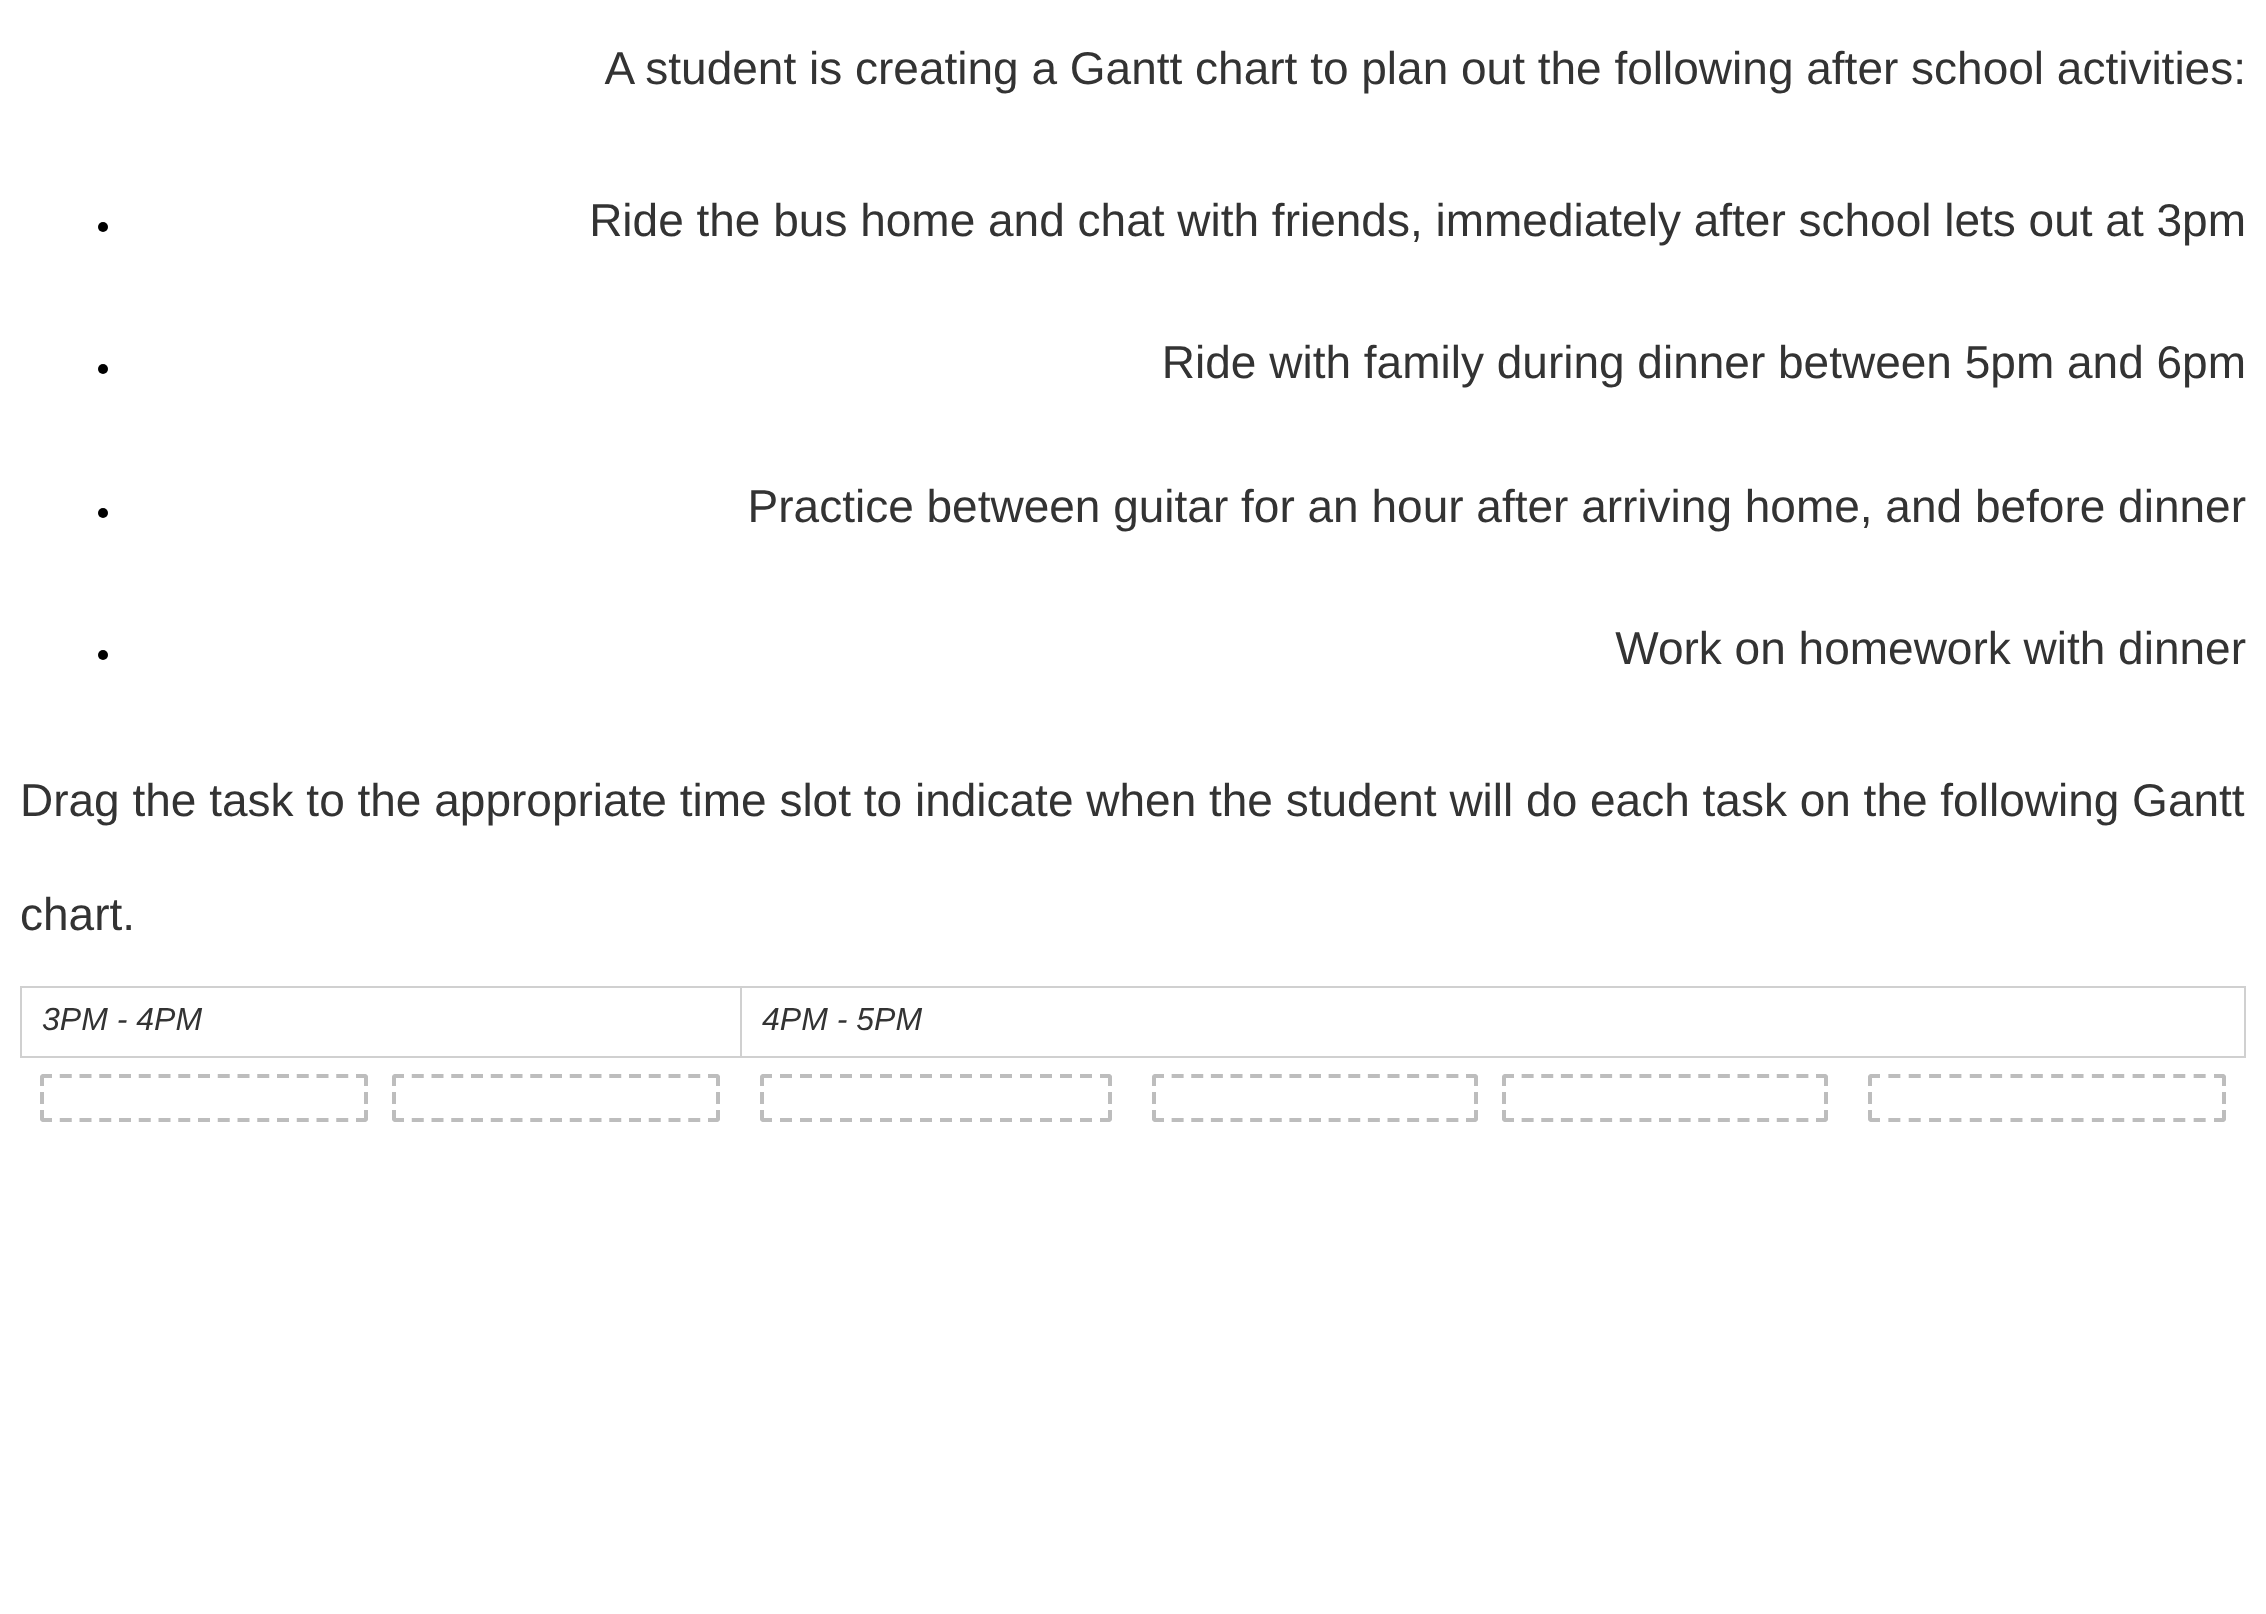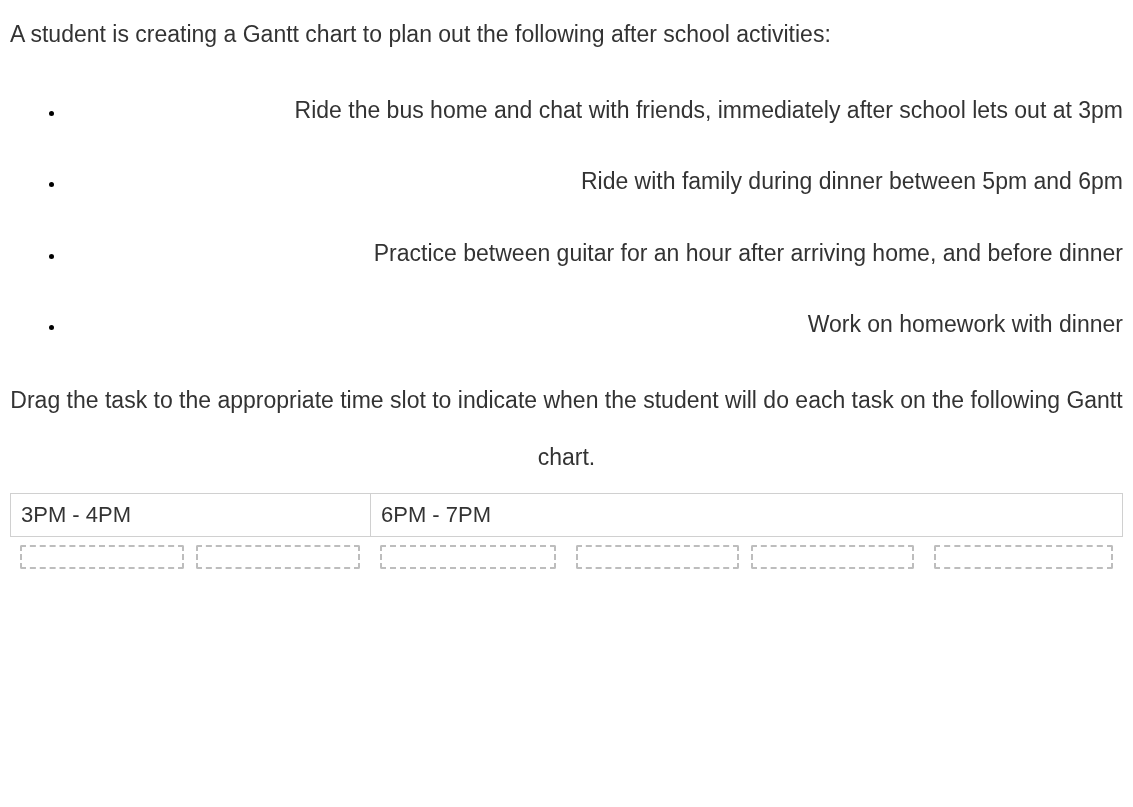--- a/index.html
+++ b/index.html
@@ -12,56 +12,57 @@
     color: #333;
     width: 1133px;
     box-sizing: border-box;
     padding: 6px 10px 20px 10px;
     font-size: 23px;
     line-height: 2.5;
     font-weight: 400;
   }
   .intro {
     margin: 0;
+    text-align: right;
   }
   ul.bullets {
     list-style: disc;
     padding-left: 56px;
     margin: 18px 0 18px 0;
     text-align: right;
   }
   ul.bullets li {
     margin: 14px 0;
     padding-left: 6px;
   }
   ul.bullets li::marker {
     color: #000;
     font-size: 18px;
   }
   .instr {
     margin: 0;
-    text-align: center;
   }
   
   .gantt-wrap {
     margin-top: 6px;
   }
   .gantt-header {
     display: flex;
     width: 100%;
     border: 1px solid #d0d0d0;
     box-sizing: border-box;
   }
   .gantt-header .cell {
     border-right: 1px solid #d0d0d0;
     padding: 6px 10px;
-    font-size: 22px;
+    font-size: 16px;
     line-height: 1.4;
     color: #333;
     box-sizing: border-box;
+    font-style: italic;
   }
   .gantt-header .cell:last-child {
     border-right: none;
   }
   
   .gantt-header .c0 { flex: 0 0 360px; }
   .gantt-header .c1 { flex: 0 0 196px; }
   .gantt-header .c2 { flex: 0 0 358px; }
   .gantt-header .c3 { flex: 1 1 auto; }
 
@@ -102,21 +103,21 @@
   <li>Ride with family during dinner between 5pm and 6pm</li>
   <li>Practice between guitar for an hour after arriving home, and before dinner</li>
   <li>Work on homework with dinner</li>
 </ul>
 
 <p class="instr">Drag the task to the appropriate time slot to indicate when the student will do each task on the following Gantt chart.</p>
 
 <div class="gantt-wrap">
   <div class="gantt-header">
     <div class="cell c0">3PM - 4PM</div>
-    <div class="cell c3">6PM - 7PM</div>
+    <div class="cell c1">4PM - 5PM</div>
   </div>
   <div class="gantt-drops">
     <div class="dropcol c0">
       <div class="dropzone"></div>
       <div class="dropzone"></div>
     </div>
     <div class="dropcol c1">
       <div class="dropzone"></div>
     </div>
     <div class="dropcol c2">

